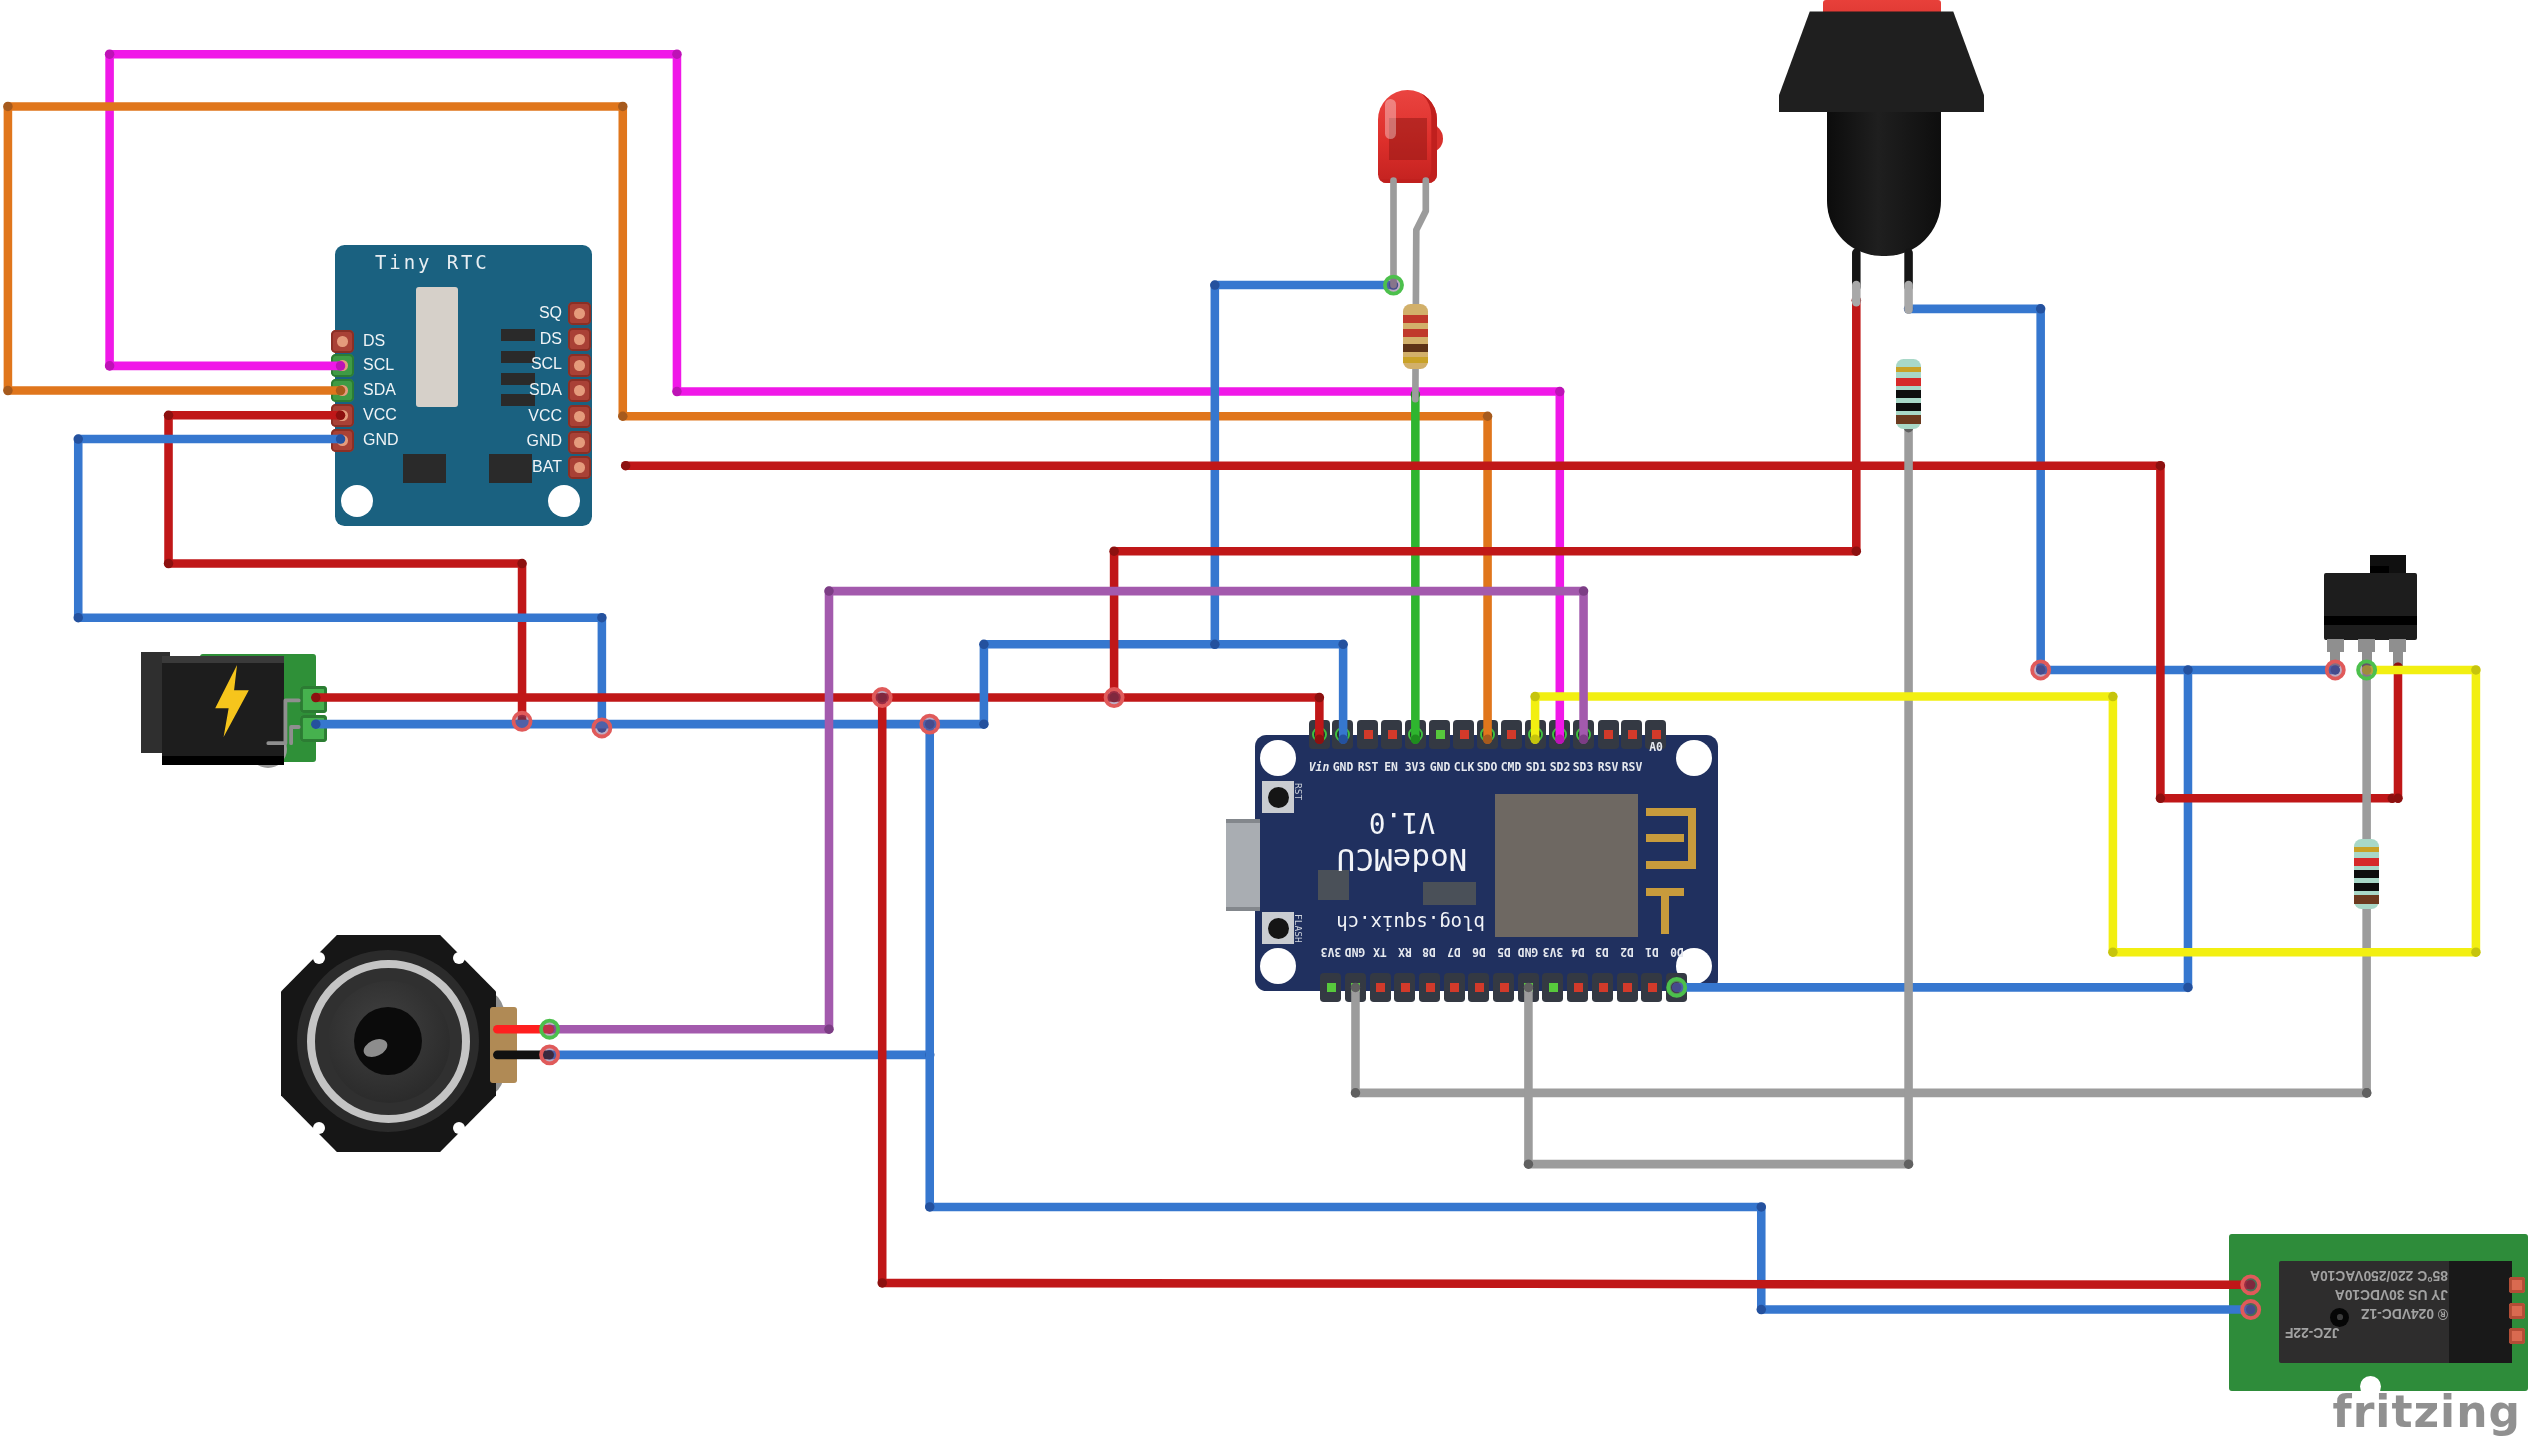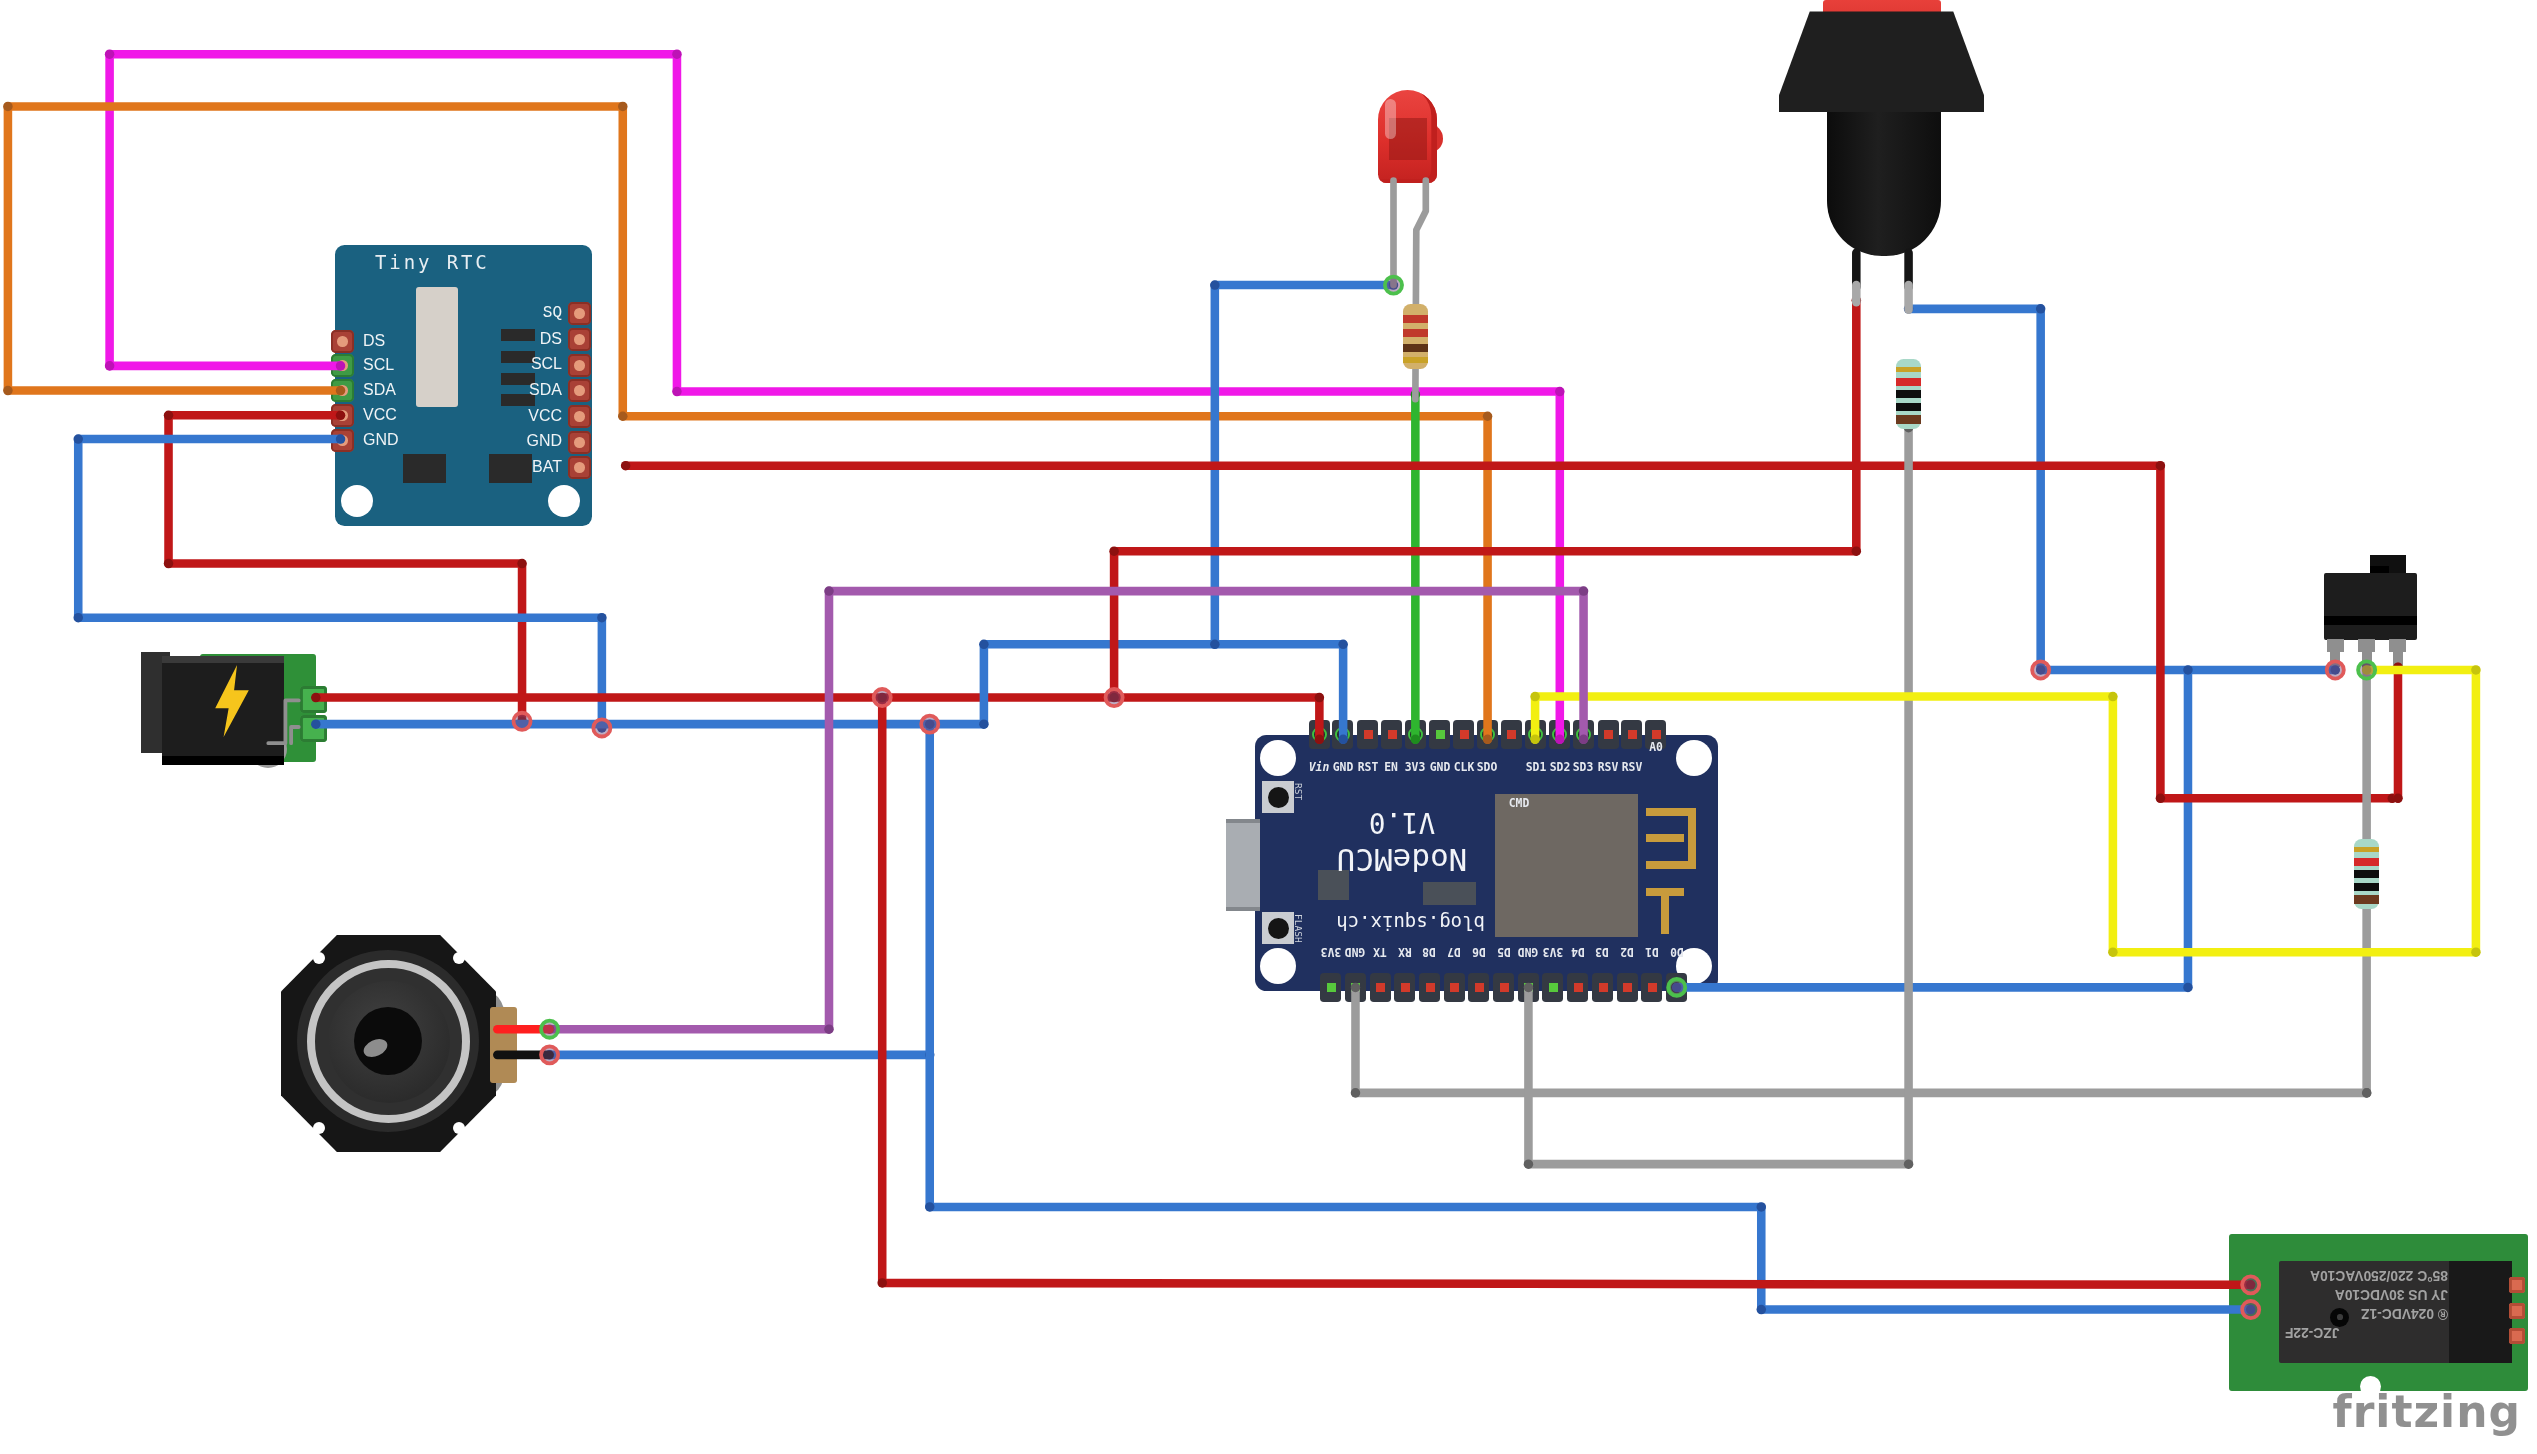--- a/index.html
+++ b/index.html
@@ -88,21 +88,21 @@
       <div class="abs rtc-lbl" style="left:363px;top:406px;">VCC</div>
       <div class="abs pad pad-red" style="left:331px;top:429px;">
         <i></i>
       </div>
       <div class="abs rtc-lbl" style="left:363px;top:431px;">GND</div>
     </div>
   <div id="rtc-pads-right">
       <div class="abs pad pad-red" style="left:568px;top:302px;">
         <i></i>
       </div>
-      <div class="abs rtc-lbl" style="left:475px;top:304px;width:87px;text-align:right;font-family:Liberation Mono, monospace;">SQ</div>
+      <div class="abs rtc-lbl" style="left:475px;top:304px;width:87px;text-align:right;">SQ</div>
       <div class="abs pad pad-red" style="left:568px;top:328px;">
         <i></i>
       </div>
       <div class="abs rtc-lbl" style="left:475px;top:330px;width:87px;text-align:right;">DS</div>
       <div class="abs pad pad-red" style="left:568px;top:354px;">
         <i></i>
       </div>
       <div class="abs rtc-lbl" style="left:475px;top:355px;width:87px;text-align:right;">SCL</div>
       <div class="abs pad pad-red" style="left:568px;top:379px;">
         <i></i>
@@ -191,21 +191,21 @@
       <div class="abs pin-sq" style="left:1436px;top:730px;background:#57c93c;"></div>
       <div class="abs pin-lbl" style="left:1419px;top:760px;">GND</div>
       <div class="abs pin" style="left:1453px;top:720px;"></div>
       <div class="abs pin-sq" style="left:1460px;top:730px;background:#d23a2a;"></div>
       <div class="abs pin-lbl" style="left:1443px;top:760px;">CLK</div>
       <div class="abs pin" style="left:1477px;top:720px;"></div>
       <div class="abs pin-ring" style="left:1480px;top:727px;box-sizing:border-box;"></div>
       <div class="abs pin-lbl" style="left:1466px;top:760px;">SDO</div>
       <div class="abs pin" style="left:1501px;top:720px;"></div>
       <div class="abs pin-sq" style="left:1507px;top:730px;background:#d23a2a;"></div>
-      <div class="abs pin-lbl" style="left:1490px;top:796px;padding-left:8px;">CMD</div>
+      <div class="abs pin-lbl" style="left:1490px;top:760px;">CMD</div>
       <div class="abs pin" style="left:1525px;top:720px;"></div>
       <div class="abs pin-ring" style="left:1528px;top:727px;box-sizing:border-box;"></div>
       <div class="abs pin-lbl" style="left:1515px;top:760px;">SD1</div>
       <div class="abs pin" style="left:1549px;top:720px;"></div>
       <div class="abs pin-ring" style="left:1552px;top:727px;box-sizing:border-box;"></div>
       <div class="abs pin-lbl" style="left:1539px;top:760px;">SD2</div>
       <div class="abs pin" style="left:1573px;top:720px;"></div>
       <div class="abs pin-ring" style="left:1576px;top:727px;box-sizing:border-box;"></div>
       <div class="abs pin-lbl" style="left:1562px;top:760px;">SD3</div>
       <div class="abs pin" style="left:1598px;top:720px;"></div>

